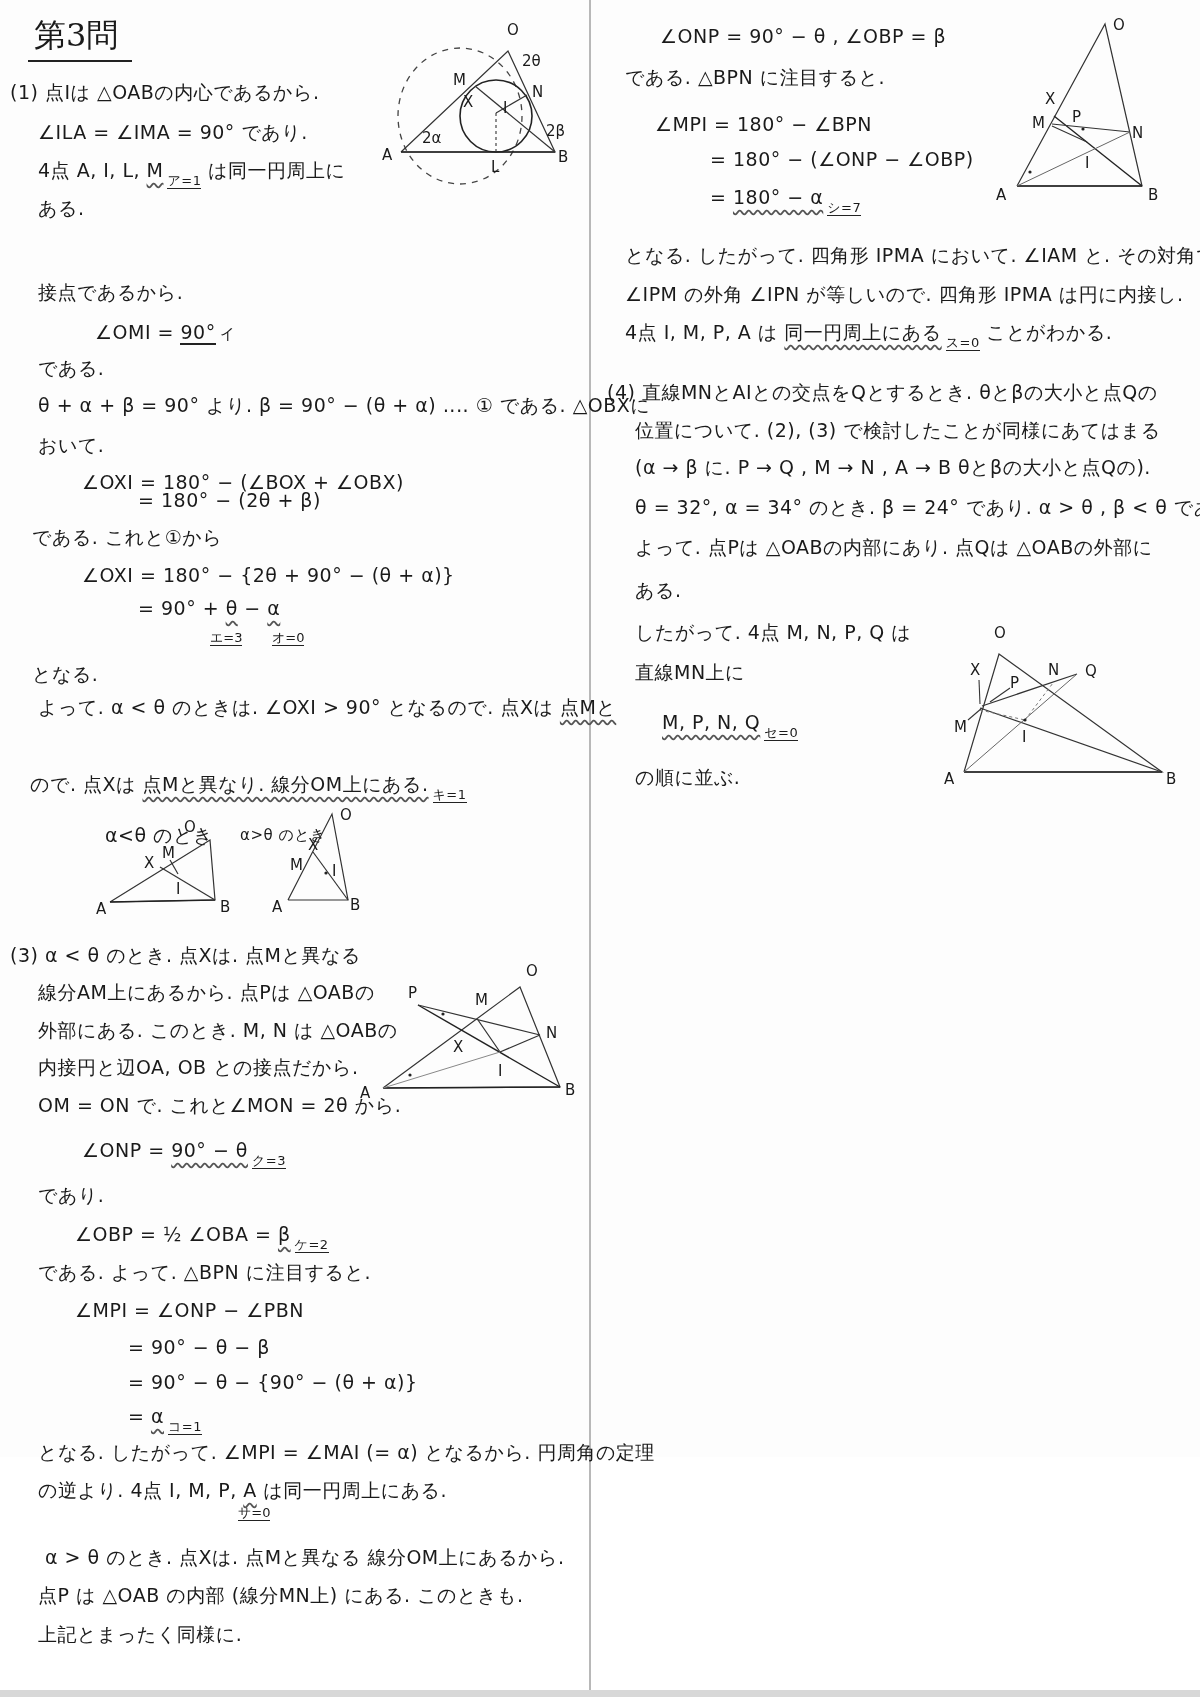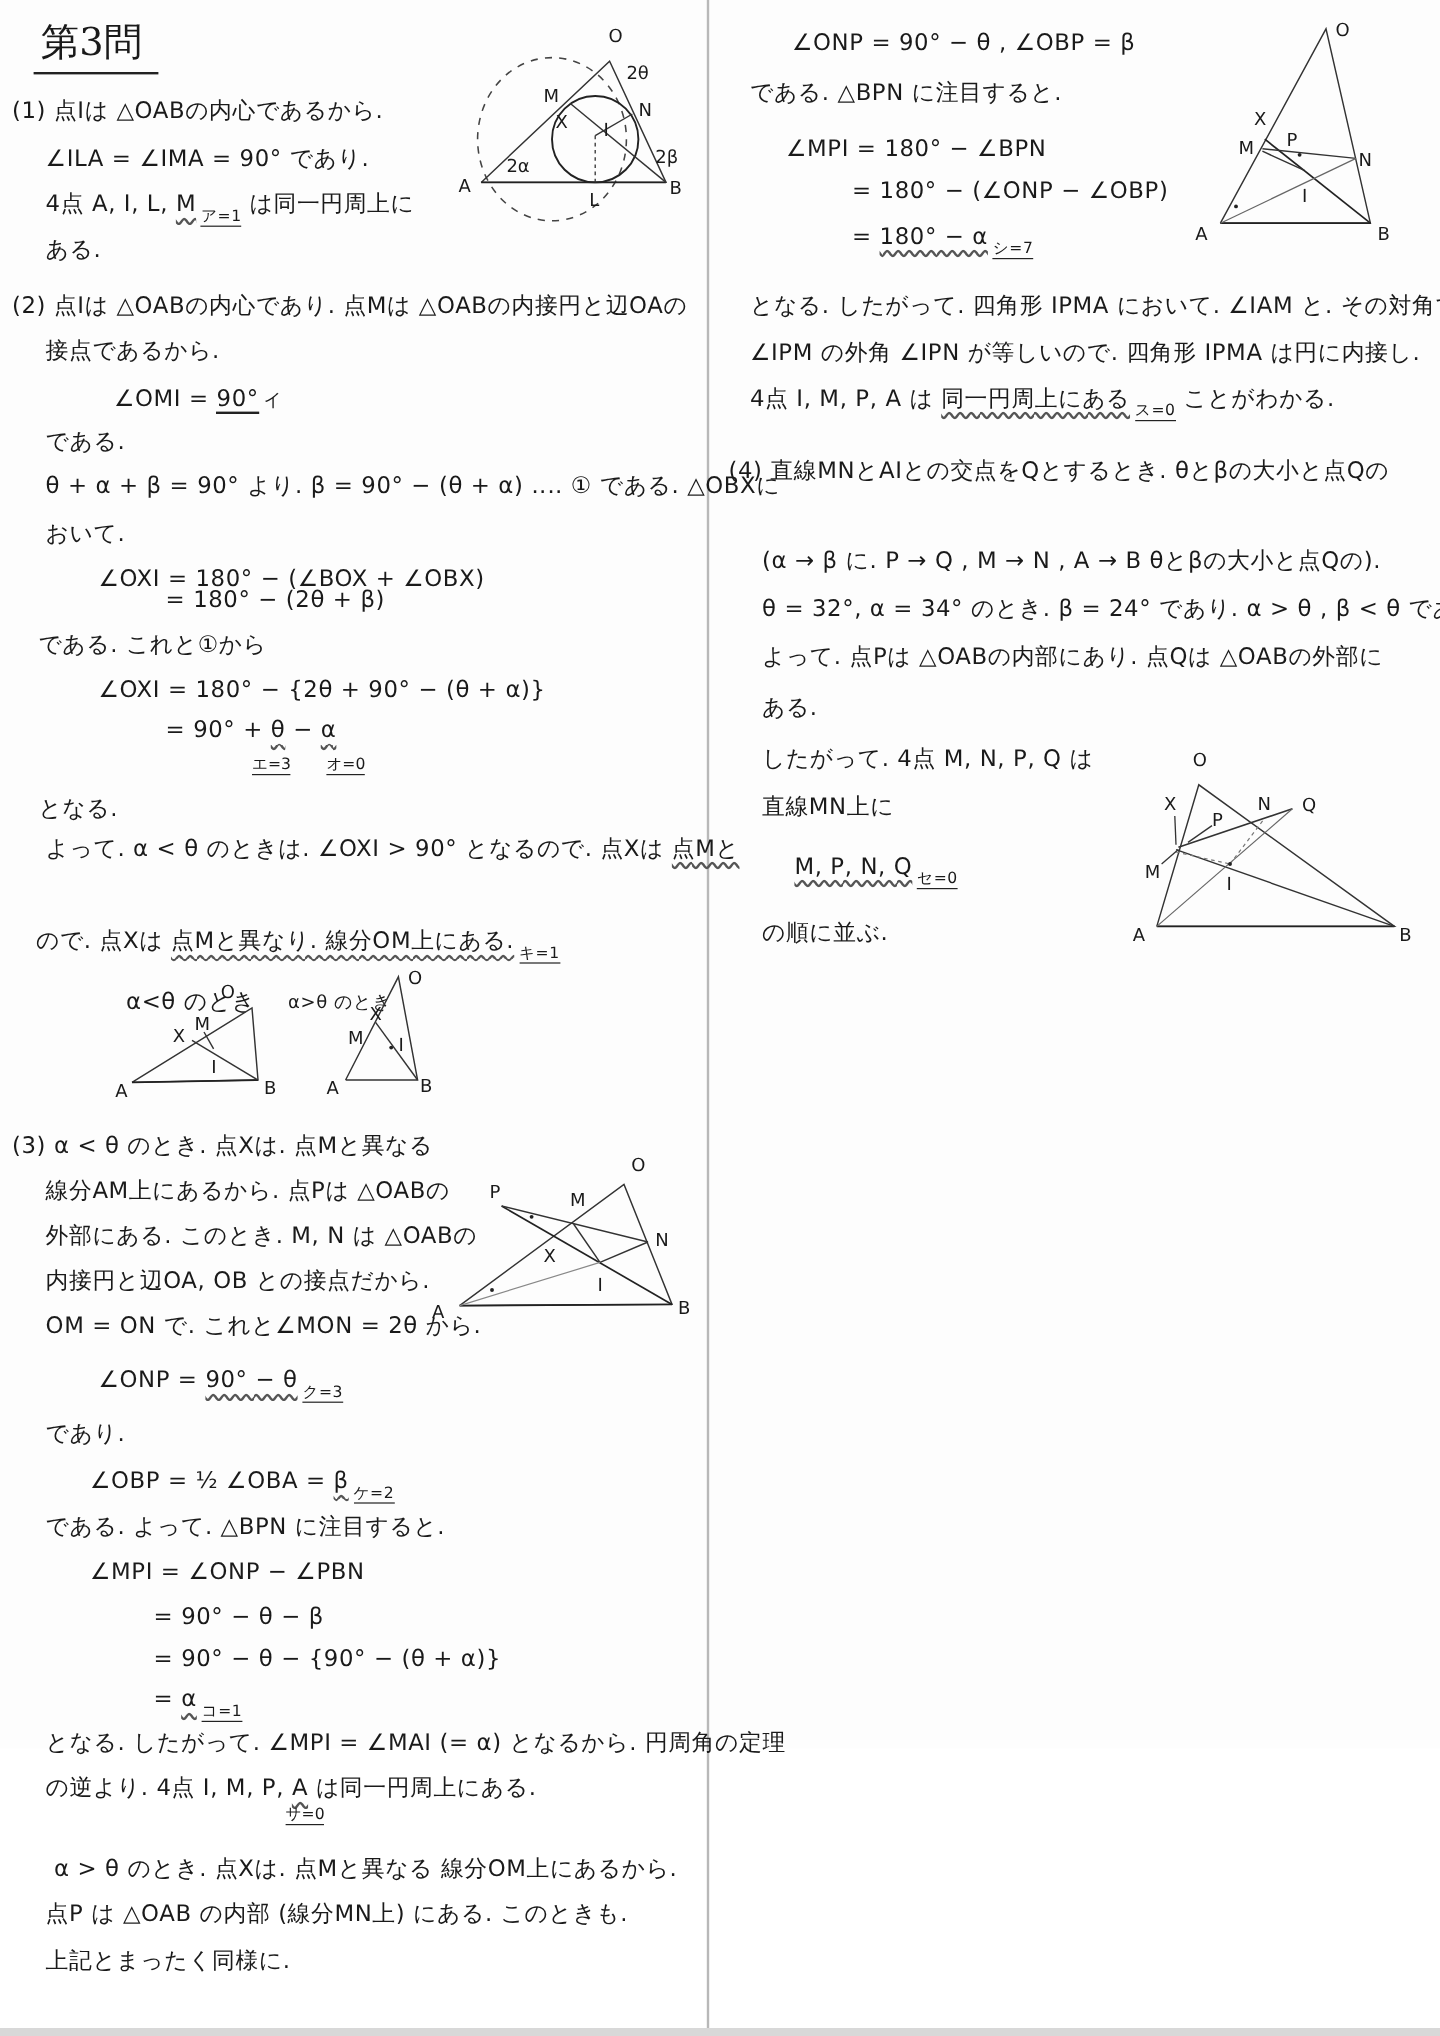--- a/index.html
+++ b/index.html
@@ -49,21 +49,20 @@
     <text x="172" y="97">N</text>
     <text x="143" y="113">I</text>
     <text x="103" y="107" font-size="12">X</text>
     <text x="62" y="143" font-size="12">2α</text>
     <text x="186" y="136" font-size="12">2β</text>
     <text x="22" y="160">A</text>
     <text x="198" y="162">B</text>
     <text x="131" y="172">L</text>
   </svg>
 
-  <div class="ln" style="left:10px;top:243px">(2)  点Iは △OABの内心であり. 点Mは △OABの内接円と辺OAの</div>
   <div class="ln" style="left:38px;top:280px">接点であるから.</div>
   <div class="ln" style="left:95px;top:320px">
     <span>∠OMI = </span><span class="ul">90°</span><span style="font-size:15px;margin-left:4px">イ</span>
   </div>
   <div class="ln" style="left:38px;top:356px">である.</div>
   <div class="ln" style="left:38px;top:393px">θ + α + β = 90°  より.  β = 90° − (θ + α)  ‥‥ ①  である. △OBXに</div>
   <div class="ln" style="left:38px;top:433px">おいて.</div>
   <div class="ln" style="left:82px;top:470px">∠OXI = 180° − (∠BOX + ∠OBX)</div>
   <div class="ln" style="left:138px;top:488px">= 180° − (2θ + β)</div>
   <div class="ln" style="left:32px;top:525px">である. これと①から</div>
@@ -183,20 +182,21 @@
     <text x="168" y="200">B</text>
   </svg>
 
   <div class="ln" style="left:625px;top:243px">となる. したがって. 四角形 IPMA において. ∠IAM と. その対角である</div>
   <div class="ln" style="left:625px;top:282px">∠IPM の外角 ∠IPN が等しいので. 四角形 IPMA は円に内接し.</div>
   <div class="ln" style="left:625px;top:320px">
     <span>4点 I, M, P,  A は </span><span class="wavy">同一円周上にある</span><span class="ans">ス=0</span><span>  ことがわかる.</span>
   </div>
 
   <div class="ln" style="left:607px;top:380px">(4)  直線MNとAIとの交点をQとするとき.  θとβの大小と点Qの</div>
+  <div class="ln" style="left:635px;top:418px">位置について.  (2), (3) で検討したことが同様にあてはまる</div>
   <div class="ln" style="left:635px;top:455px">(α → β に.  P → Q ,  M → N ,  A → B  θとβの大小と点Qの).</div>
   <div class="ln" style="left:635px;top:495px">θ = 32°,  α = 34°  のとき.  β = 24°  であり.   α &gt; θ ,  β &lt; θ  である.</div>
   <div class="ln" style="left:635px;top:535px">よって. 点Pは  △OABの内部にあり. 点Qは  △OABの外部に</div>
   <div class="ln" style="left:635px;top:578px">ある.</div>
   <div class="ln" style="left:635px;top:620px">したがって.  4点 M, N, P, Q は</div>
   <div class="ln" style="left:635px;top:660px">直線MN上に</div>
   <div class="ln" style="left:662px;top:710px">
     <span class="wavy">M, P, N, Q</span><span class="ans">セ=0</span>
   </div>
   <div class="ln" style="left:635px;top:765px">の順に並ぶ.</div>

